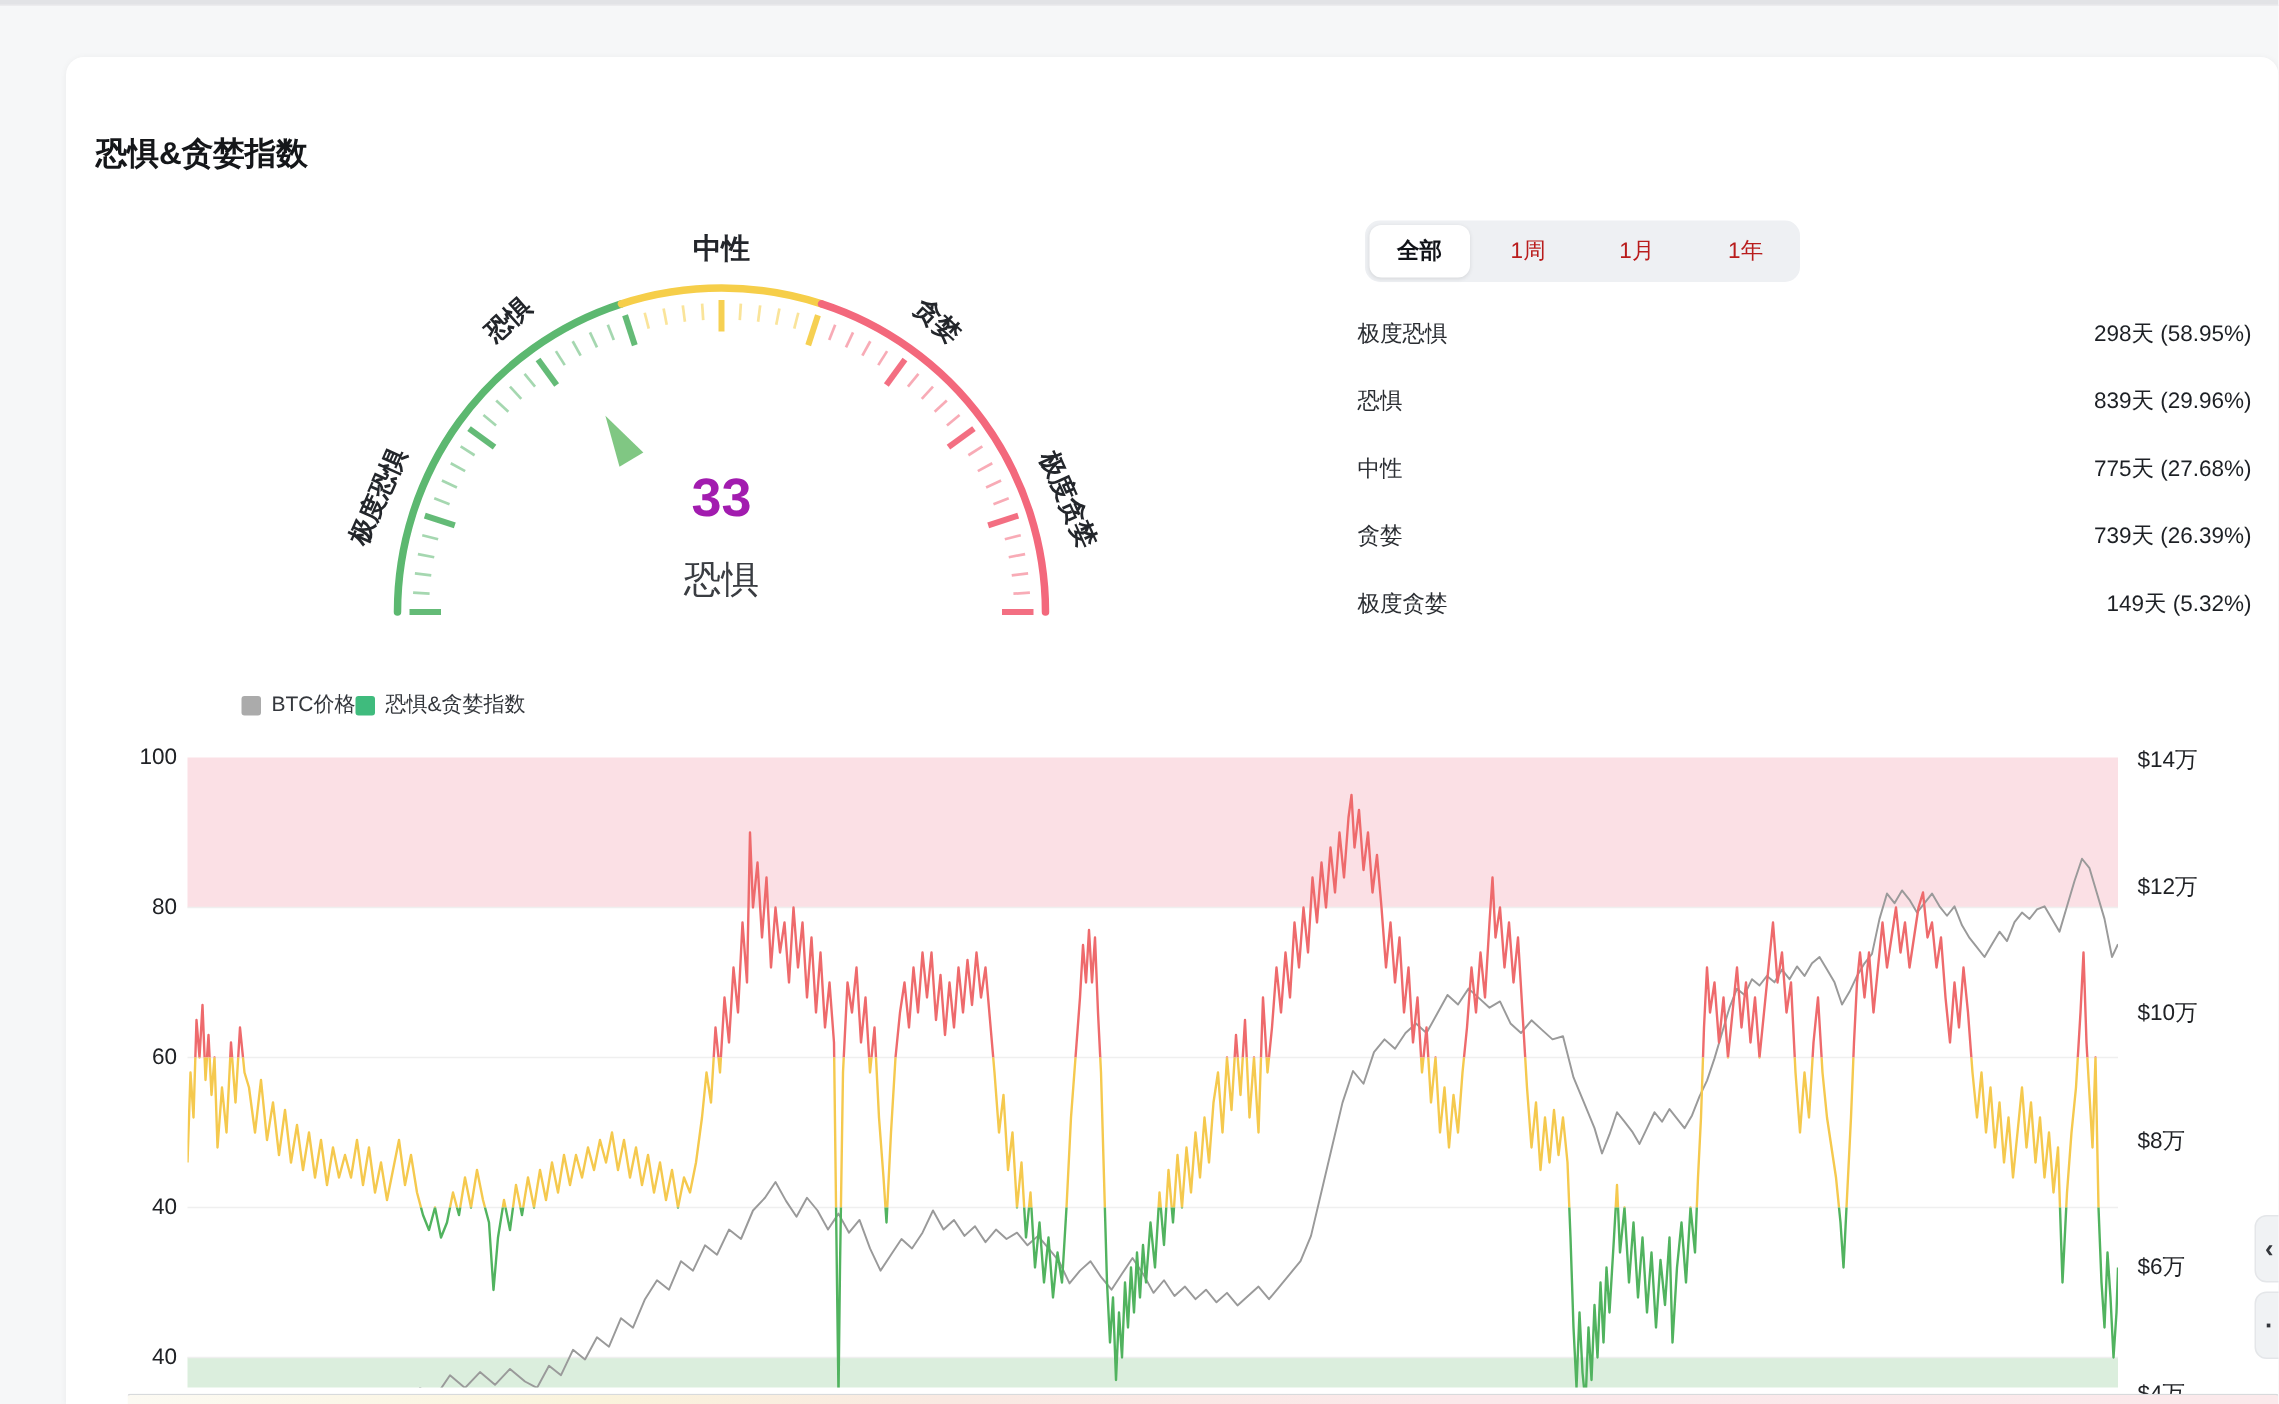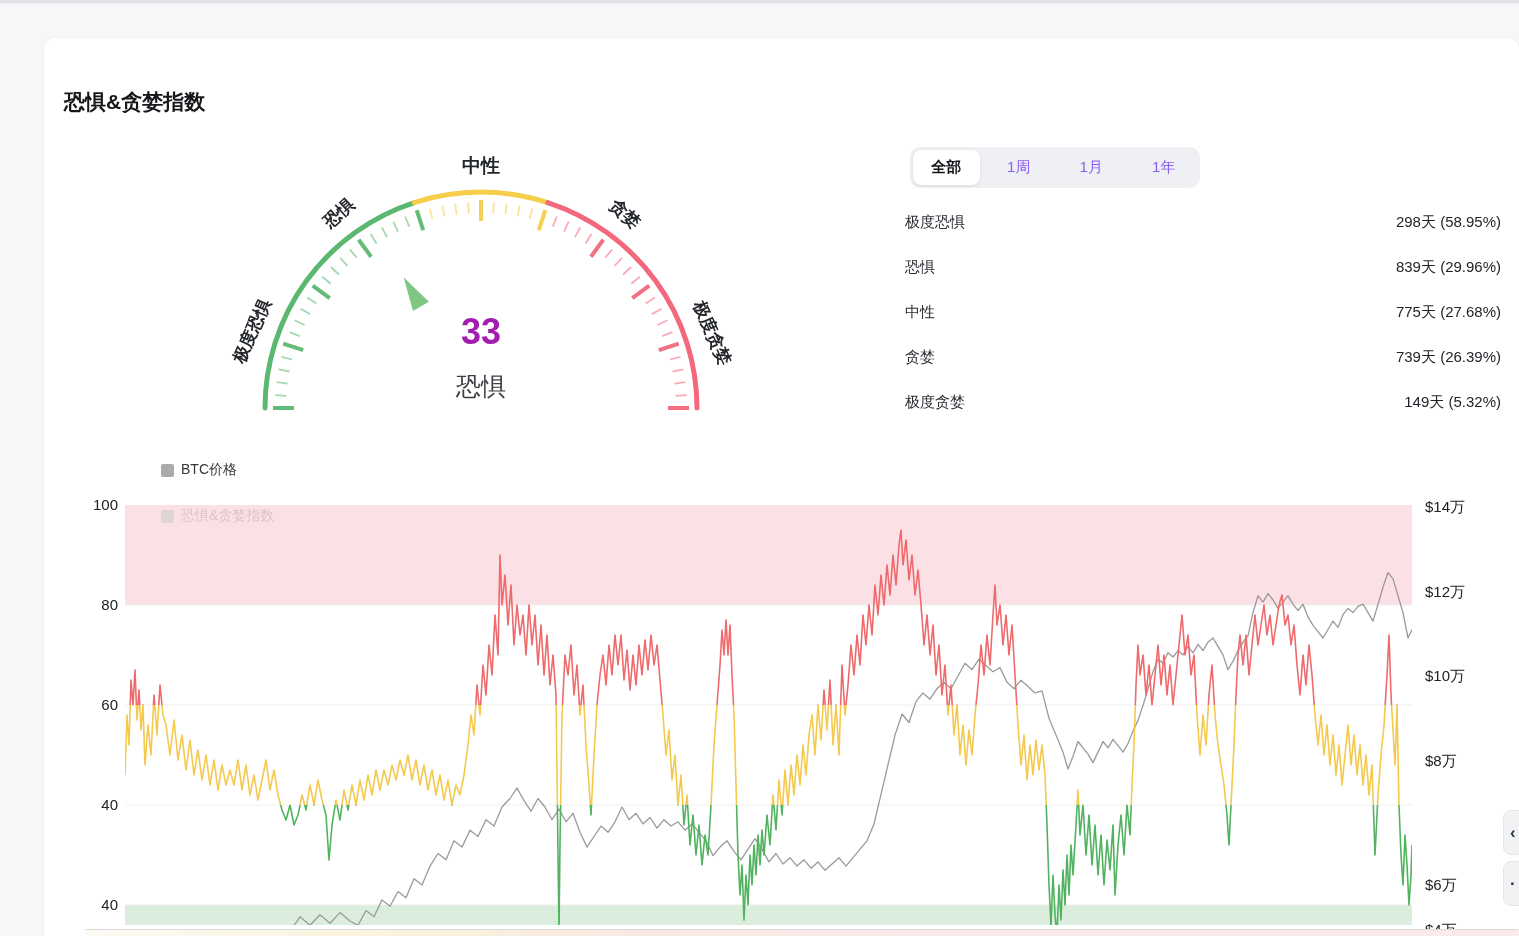--- a/index.html
+++ b/index.html
@@ -13,30 +13,30 @@
   
   .glabel{position:absolute;font-size:17px;font-weight:600;color:#23262b;white-space:nowrap;transform:translate(-50%,-50%);}
   .gauge-value{position:absolute;left:481px;top:332px;transform:translate(-50%,-50%);
                font-size:36px;font-weight:700;color:#a21caf;}
   .gauge-status{position:absolute;left:481px;top:386px;transform:translate(-50%,-50%);
                 font-size:25px;font-weight:500;color:#3a3d42;}
   
   .tabbar{position:absolute;left:910px;top:147px;width:290px;height:41px;background:#eef0f3;
           border-radius:10px;display:flex;align-items:center;padding:0;box-sizing:border-box;}
   .tab{flex:1;height:35px;margin:3px;display:flex;align-items:center;justify-content:center;
-       font-size:15px;color:#8b5cf6;border-radius:8px;cursor:pointer;}
+       font-size:15px;color:#b91c1c;border-radius:8px;cursor:pointer;}
   .tab.active{background:#ffffff;color:#111318;font-weight:600;box-shadow:0 1px 3px rgba(0,0,0,.10);}
   
   .stats{position:absolute;left:905px;top:200px;width:596px;}
   .stat-row{height:45px;display:flex;align-items:center;justify-content:space-between;}
   .stat-label{font-size:15px;color:#2b2e33;}
   .stat-value{font-size:15px;color:#1d2025;}
   
   .legend{position:absolute;left:125px;top:461px;width:1287px;display:flex;
-          gap:28px;padding-left:36px;box-sizing:border-box;flex-direction:column;}
+          padding-left:36px;box-sizing:border-box;}
   .legend-item{display:flex;align-items:center;gap:7px;font-size:14px;color:#34373c;}
   .swatch{width:13px;height:13px;border-radius:2px;display:inline-block;}
   
   .ax{position:absolute;font-size:15px;color:#202226;height:20px;line-height:20px;}
   .ax-left{width:58px;left:60px;text-align:right;}
   .ax-right{left:1425px;text-align:left;}
   
   #chart-svg{position:absolute;left:0;top:0;width:1519px;height:936px;}
   #gauge-svg{position:absolute;left:230px;top:140px;width:510px;height:276px;}
   
@@ -194,21 +194,21 @@
       <div class="ax ax-left" style="top: 595px;">80</div>
       <div class="ax ax-left" style="top: 695px;">60</div>
       <div class="ax ax-left" style="top: 795px;">40</div>
       <div class="ax ax-left" style="top: 895px;">40</div>
     </div>
   <div id="axis-right">
       <div class="ax ax-right" style="top: 497px;">$14万</div>
       <div class="ax ax-right" style="top: 581.5px;">$12万</div>
       <div class="ax ax-right" style="top: 666px;">$10万</div>
       <div class="ax ax-right" style="top: 750.5px;">$8万</div>
-      <div class="ax ax-right" style="top: 835px; margin-top: 40px;">$6万</div>
+      <div class="ax ax-right" style="top: 835px;">$6万</div>
       <div class="ax ax-right" style="top: 919.5px;">$4万</div>
     </div>
 
   <div class="dz-strip"></div>
 
   <div class="edge-btn" style="top:810px;">
     <span style="font-weight:700;font-size:17px;">‹</span>
   </div>
   <div class="edge-btn" style="top:861px;">
     <span style="font-weight:700;font-size:17px;">·</span>

